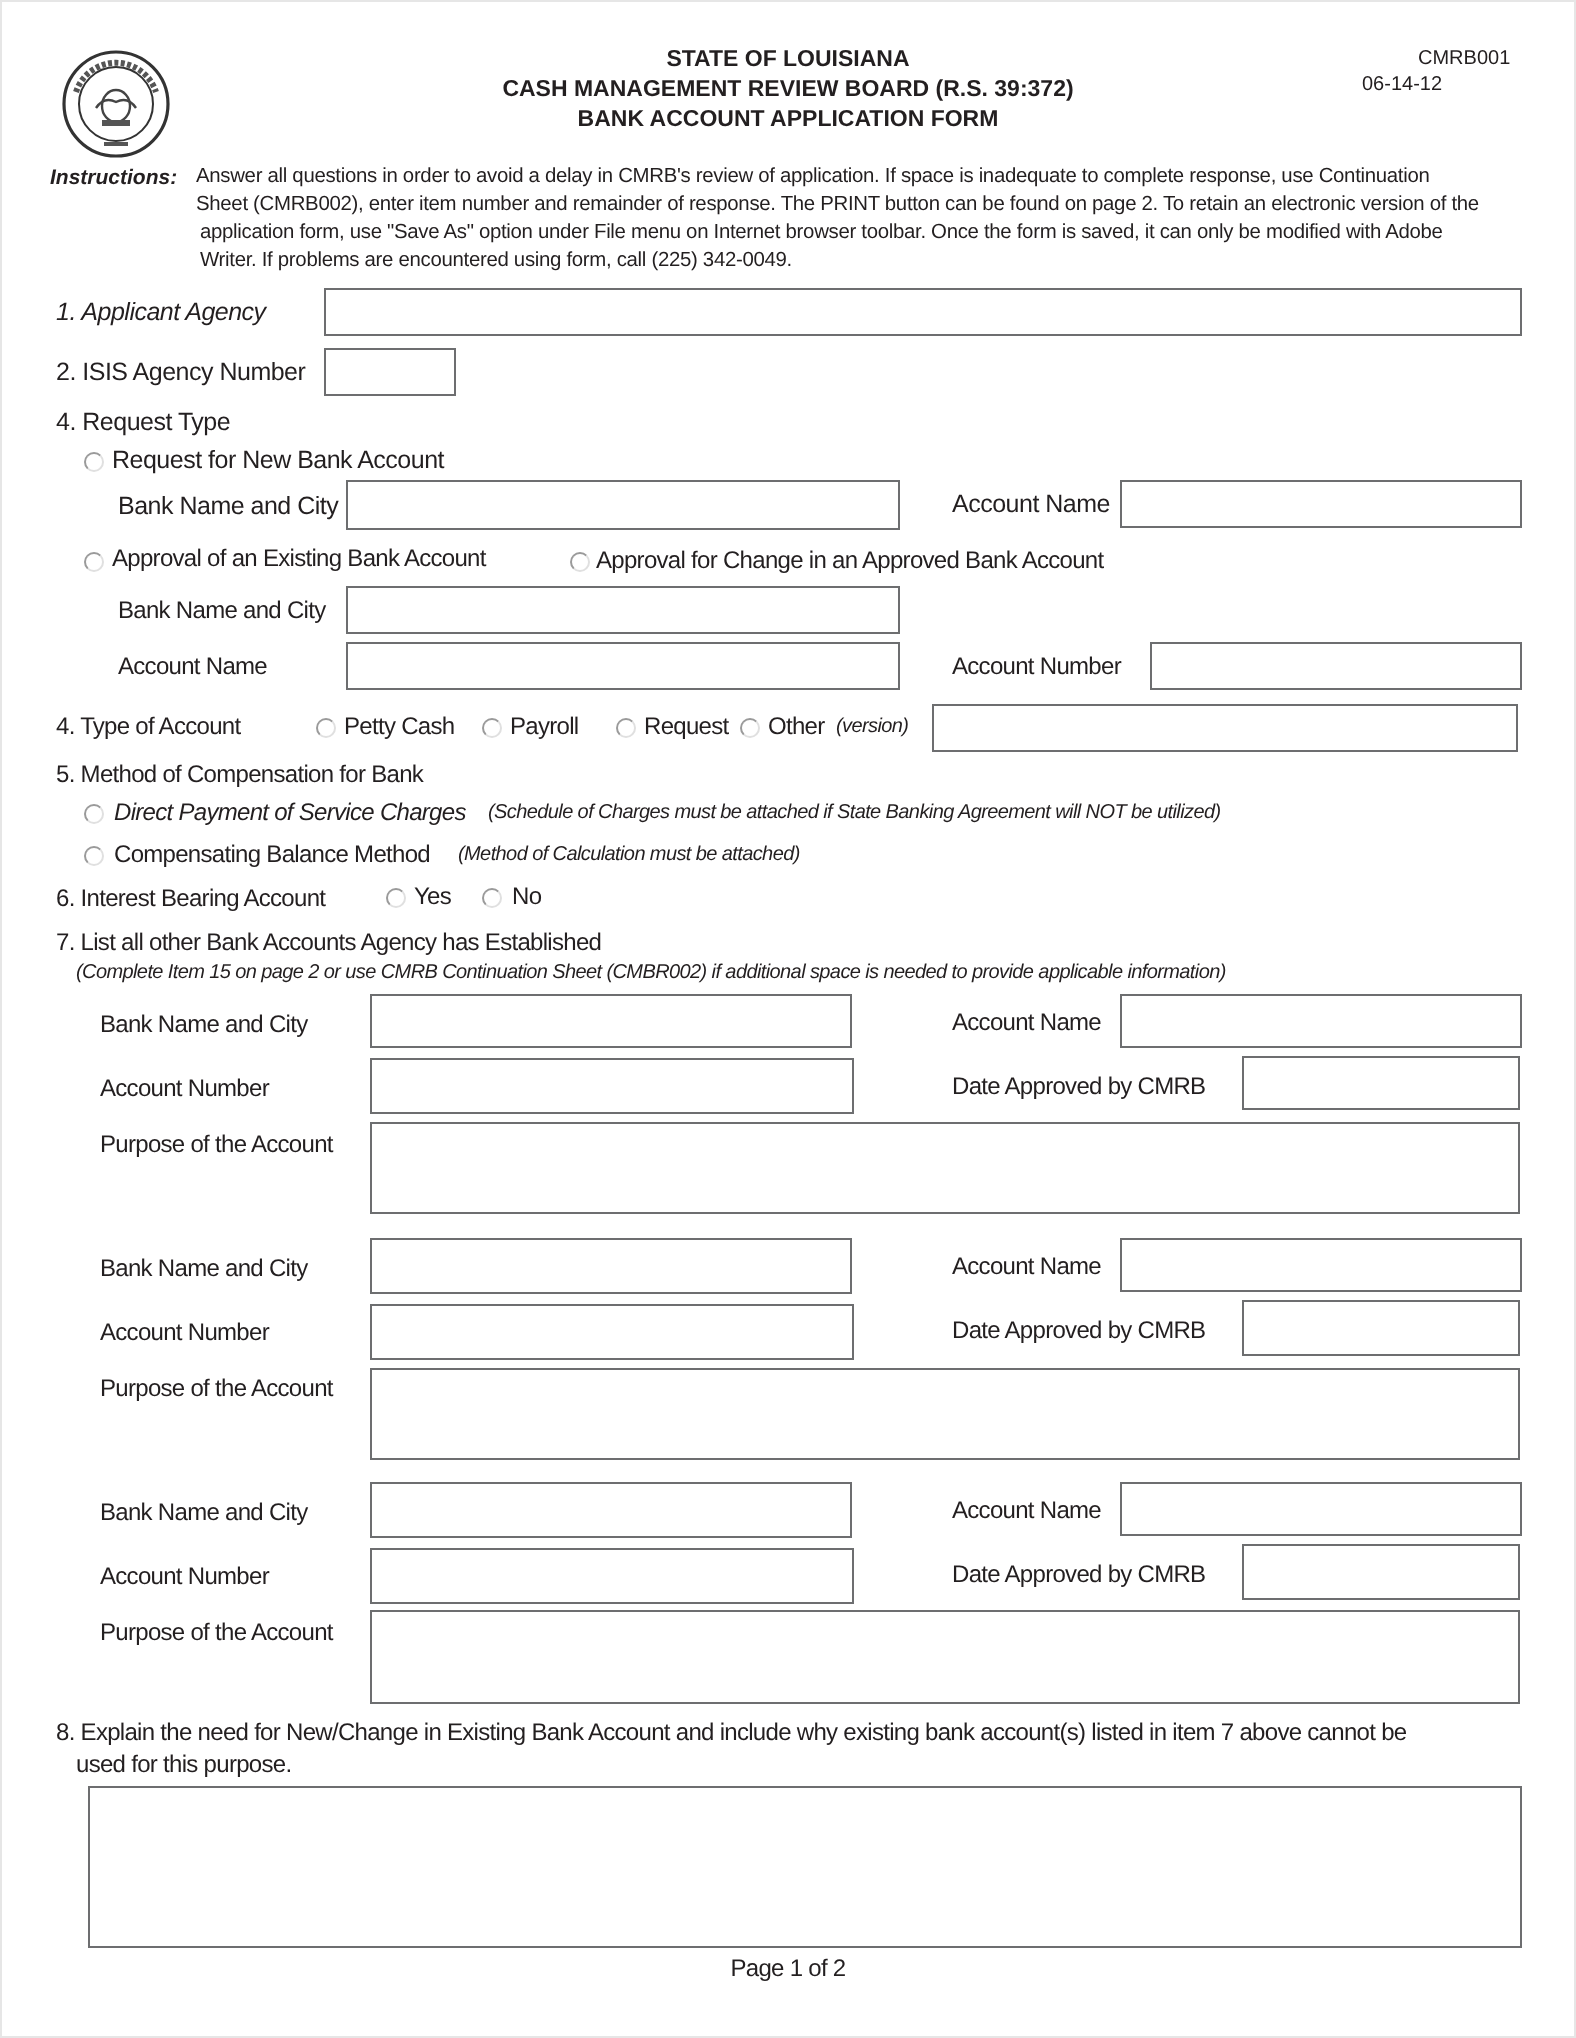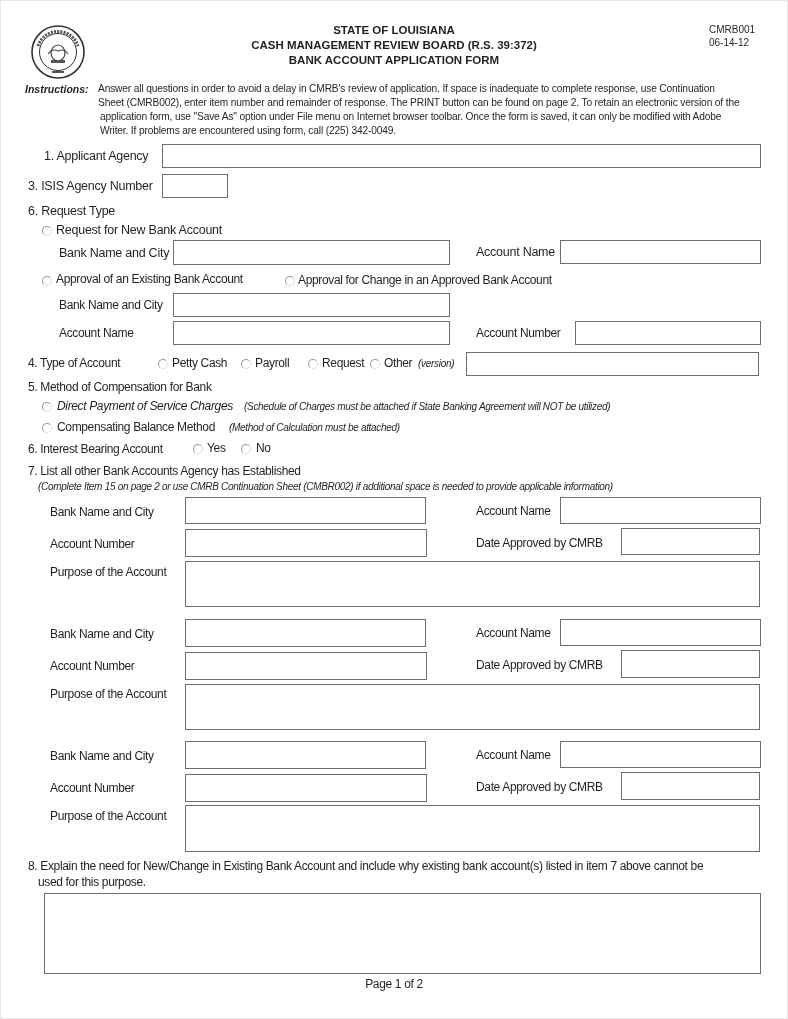--- a/index.html
+++ b/index.html
@@ -30,35 +30,35 @@
   <ellipse cx="28" cy="29" rx="7" ry="8" fill="none" stroke="#444" stroke-width="1.2"></ellipse>
   <path d="M18 30 Q22 24 28 27 Q34 24 38 30" fill="none" stroke="#444" stroke-width="1.2"></path>
   <rect x="21" y="36" width="14" height="3" fill="#555"></rect>
   <rect x="22" y="47" width="12" height="2" fill="#555"></rect>
 </svg>
 
 <div class="abs hdr" style="top:24px;">STATE OF LOUISIANA</div>
 <div class="abs hdr" style="top:39px;">CASH MANAGEMENT REVIEW BOARD (R.S. 39:372)</div>
 <div class="abs hdr" style="top:54px;">BANK ACCOUNT APPLICATION FORM</div>
 <div class="abs" style="left:709px; top:24px; font-size:10px;">CMRB001</div>
-<div class="abs" style="left:709px; top:37px; font-size:10px;text-align:center;">06-14-12</div>
+<div class="abs" style="left:681px; top:37px; font-size:10px;text-align:center;">06-14-12</div>
 
 <div class="abs instr-label" style="left:25px; top:83px;">Instructions:</div>
 <div class="abs instr" style="left:98px; top:82px;">Answer all questions in order to avoid a delay in CMRB's review of application.  If space is inadequate to complete response, use Continuation</div>
 <div class="abs instr" style="left:98px; top:96px;">Sheet (CMRB002), enter item number and remainder of response.  The PRINT button can be found on page 2.  To retain an electronic version of the</div>
 <div class="abs instr" style="left:100px; top:110px;">application form, use "Save As" option under File menu on  Internet browser toolbar.  Once the form is saved, it can only be  modified with Adobe</div>
 <div class="abs instr" style="left:100px; top:124px;">Writer.   If problems are encountered using form, call (225) 342-0049.</div>
 
-<div class="abs lbl" style="left:44px; top:149px;">1. Applicant Agency</div>
+<div class="abs lbl" style="left:28px; top:149px;font-style:italic;">1. Applicant Agency</div>
 <div class="box" style="left:162px; top:144px; width:599px; height:24px;"></div>
 
-<div class="abs lbl" style="left:28px; top:179px;">3. ISIS Agency Number</div>
+<div class="abs lbl" style="left:28px; top:179px;">2. ISIS Agency Number</div>
 <div class="box" style="left:162px; top:174px; width:66px; height:24px;"></div>
 
-<div class="abs lbl" style="left:28px; top:204px;">6. Request Type</div>
+<div class="abs lbl" style="left:28px; top:204px;">4. Request Type</div>
 <div class="radio" style="left:42px; top:226px;"></div>
 <div class="abs lbl" style="left:56px; top:223px;">Request for New Bank Account</div>
 
 <div class="abs lbl" style="left:59px; top:246px;">Bank Name and City</div>
 <div class="box" style="left:173px; top:240px; width:277px; height:25px;"></div>
 <div class="abs lbl" style="left:476px; top:245px;">Account Name</div>
 <div class="box" style="left:560px; top:240px; width:201px; height:24px;"></div>
 
 <div class="radio" style="left:42px; top:276px;"></div>
 <div class="abs lbl-sm" style="left:56px; top:272px;">Approval of an Existing Bank Account</div>

